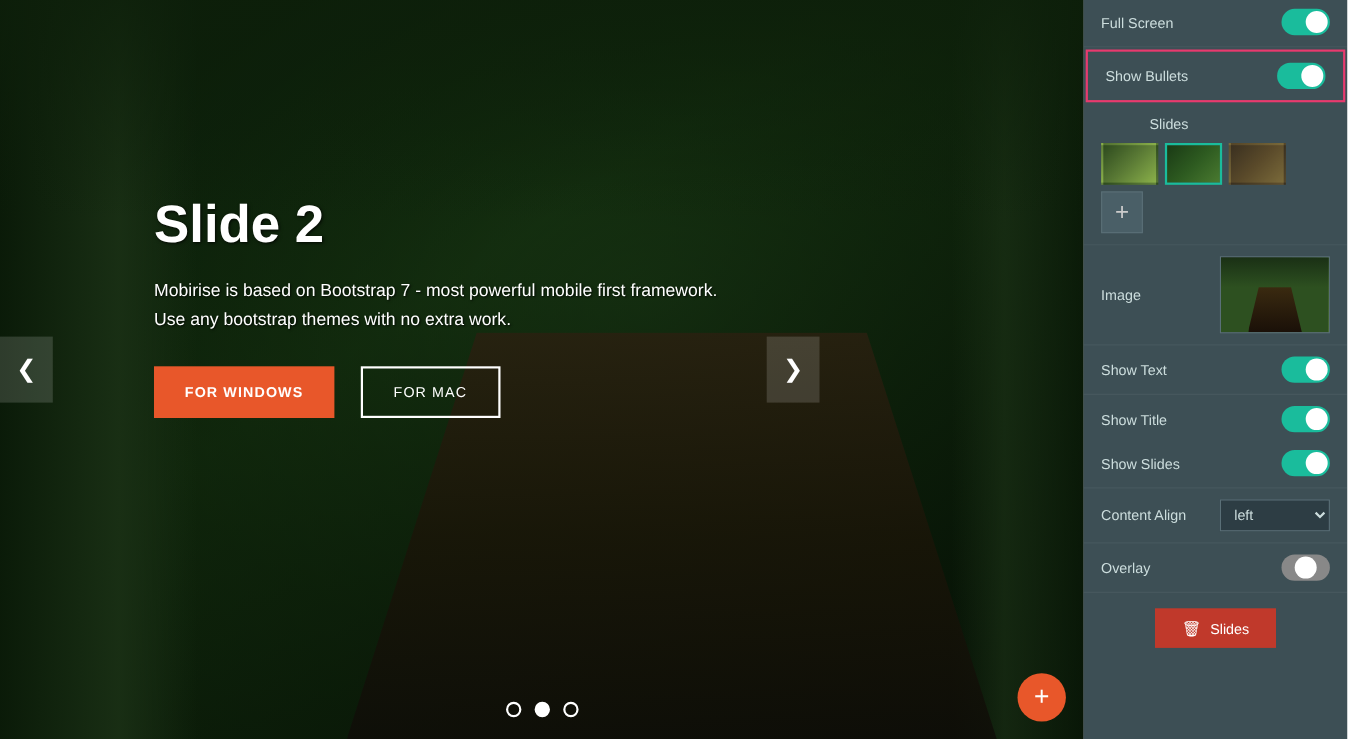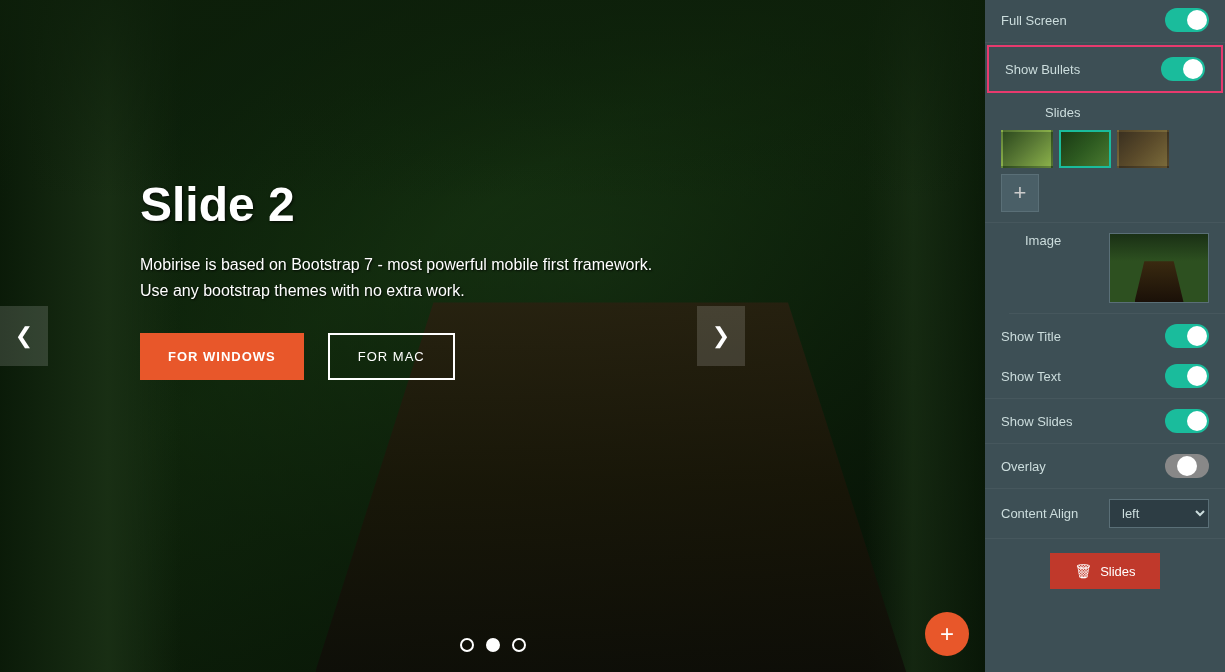--- a/index.html
+++ b/index.html
@@ -276,22 +276,22 @@
       justify-content: center;
       cursor: pointer;
       flex-shrink: 0;
     }
 
     
     .image-section {
       padding: 10px 16px;
       border-bottom: 1px solid rgba(255,255,255,0.05);
       display: flex;
+      align-items: center;
       justify-content: space-between;
-      margin-left: 24px;
     }
     .image-preview {
       width: 100px;
       height: 70px;
       background: linear-gradient(135deg, #1a3a15, #2d5a20, #8ab04a);
       border: 1px solid #5a6f77;
       overflow: hidden;
       cursor: pointer;
     }
     
@@ -421,61 +421,61 @@
 
   <div class="image-section">
     <span class="setting-label">Image</span>
     <div class="image-preview">
       <div class="image-preview-inner">
         <div class="image-path-sim"></div>
       </div>
     </div>
   </div>
 
+  <div class="setting-row">
+    <span class="setting-label">Show Text</span>
+    <label class="toggle">
+      <input type="checkbox" checked="" style="">
+      <span class="toggle-slider on"></span>
+    </label>
+  </div>
+
   <div class="setting-row show-title-row">
     <span class="setting-label">Show Title</span>
     <label class="toggle">
       <input type="checkbox" checked="" style="">
       <span class="toggle-slider on"></span>
     </label>
   </div>
 
   <div class="setting-row">
-    <span class="setting-label">Show Text</span>
+    <span class="setting-label">Show Slides</span>
     <label class="toggle">
       <input type="checkbox" checked="" style="">
       <span class="toggle-slider on"></span>
-    </label>
-  </div>
-
-  <div class="setting-row">
-    <span class="setting-label">Show Slides</span>
-    <label class="toggle">
-      <input type="checkbox" checked="" style="">
-      <span class="toggle-slider on"></span>
-    </label>
-  </div>
-
-  <div class="setting-row">
-    <span class="setting-label">Overlay</span>
-    <label class="toggle">
-      <input type="checkbox" style="">
-      <span class="toggle-slider half"></span>
     </label>
   </div>
 
   <div class="setting-row">
     <span class="setting-label">Content Align</span>
     <select class="content-align-select">
       <option value="left" selected="">left</option>
       <option value="center">center</option>
       <option value="right">right</option>
     </select>
   </div>
 
+  <div class="setting-row">
+    <span class="setting-label">Overlay</span>
+    <label class="toggle">
+      <input type="checkbox" style="">
+      <span class="toggle-slider half"></span>
+    </label>
+  </div>
+
   <div style="text-align: center; margin-top: 6px;">
     <button class="remove-btn">
       <span class="trash-icon">🗑</span>
       <span>Slides</span>
     </button>
   </div>
 
 </div>
 
 </body></html>

